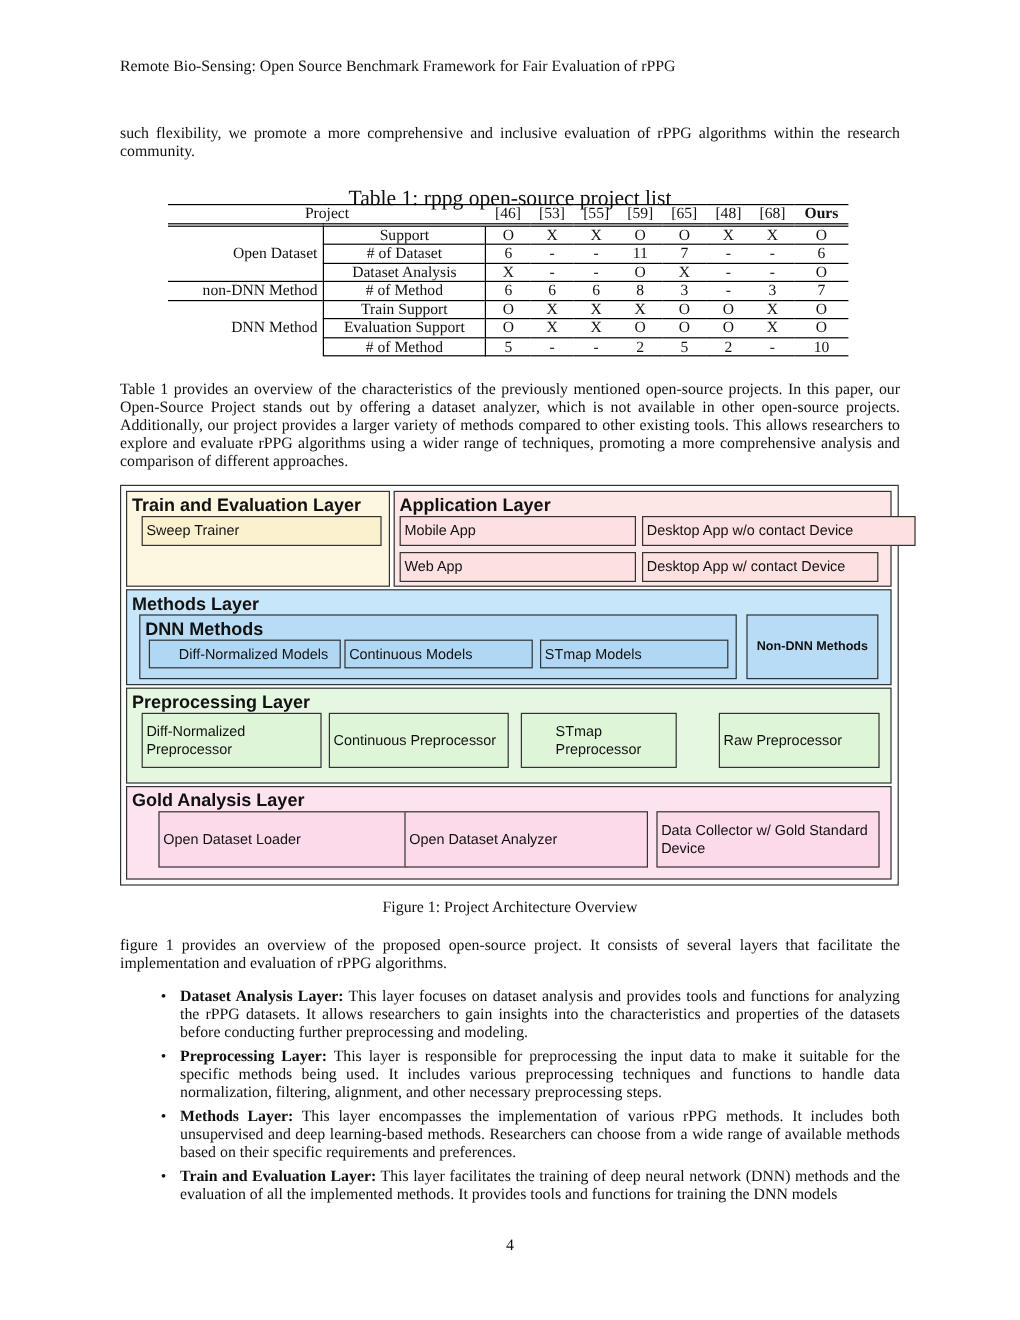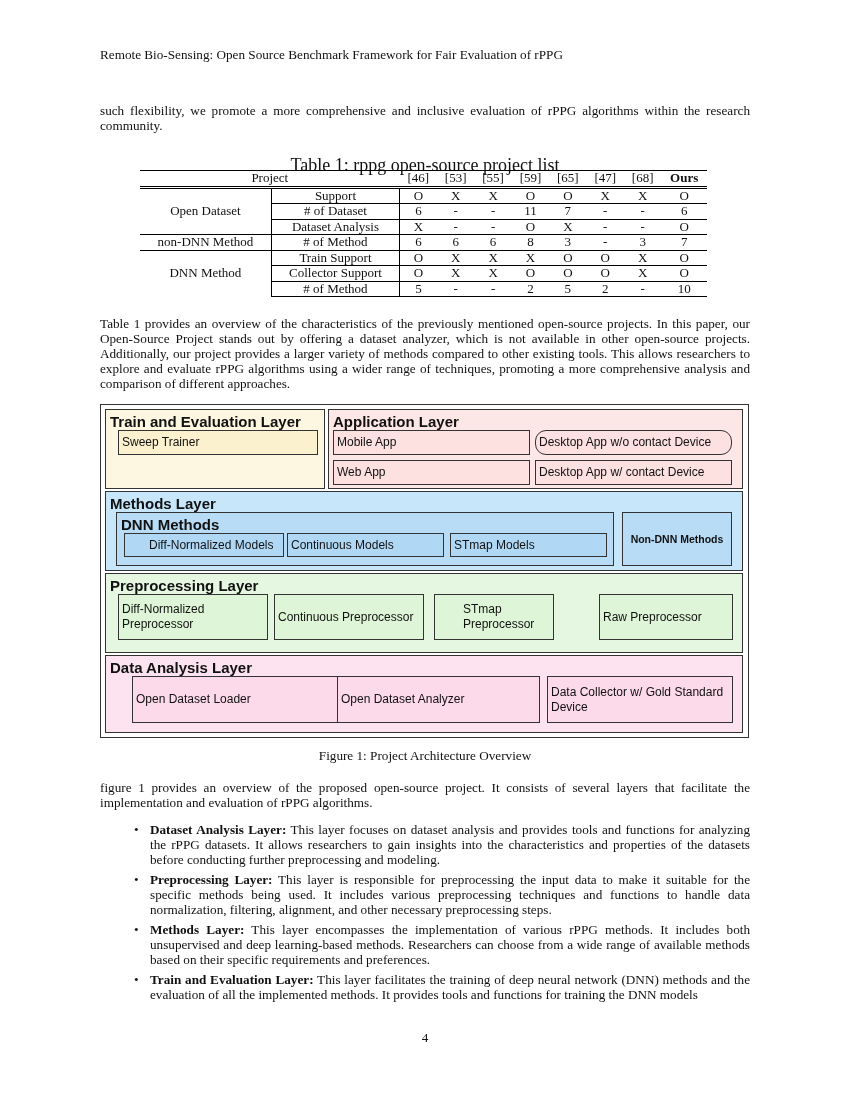--- a/index.html
+++ b/index.html
@@ -11,21 +11,21 @@
   .p1 { top: 103px; }
   .table-caption { position: absolute; left: 100px; width: 650px; top: 155px; text-align: center; font-size: 18px; }
   table.tbl { position: absolute; left: 140px; top: 170px; width: 567px; border-collapse: collapse;
               font-size: 13px; line-height: 14.5px; }
   table.tbl td, table.tbl th { padding: 0 4px; text-align: center; font-weight: normal; white-space: nowrap; }
   table.tbl thead tr th { border-top: 1px solid #000; border-bottom: 3px double #000; }
   table.tbl th.ours { font-weight: bold; }
   table.tbl tr.sep td.sub, table.tbl tr.sep td.v { border-top: 1px solid #000; }
   table.tbl tr.grp td { border-top: 1px solid #000; }
   table.tbl tbody tr:last-child td { border-bottom: 1px solid #000; }
-  table.tbl td.cat { border-right: 1px solid #000; }
+  table.tbl td.cat { border-right: 1px solid #000; text-align: right; }
   table.tbl td.sub { border-right: 1px solid #000; }
   .p2 { top: 316px; }
 
   
   .figure { position: absolute; left: 100px; top: 404px; width: 649px; height: 334px;
             border: 1.5px solid #333; box-sizing: border-box; background: #fff;
             font-family: "Liberation Sans", sans-serif; }
   .layer { position: absolute; box-sizing: border-box; border: 1.5px solid #333; }
   .layer-title { position: absolute; left: 4px; top: 3px; font-size: 15px; font-weight: bold; color: #111; }
   .box { position: absolute; box-sizing: border-box; border: 1.5px solid #333; font-size: 12px;
@@ -65,21 +65,21 @@
 
 <table class="tbl">
   <thead>
     <tr>
       <th colspan="2">Project</th>
       <th>[46]</th>
       <th>[53]</th>
       <th>[55]</th>
       <th>[59]</th>
       <th>[65]</th>
-      <th>[47]</th>
+      <th>[48]</th>
       <th>[68]</th>
       <th class="ours">Ours</th>
     </tr>
   </thead>
   <tbody>
 
     <tr>
       <td rowspan="3" class="cat">Open Dataset</td>
       <td class="sub">Support</td>
       <td>O</td>
@@ -133,21 +133,21 @@
       <td>O</td>
       <td>X</td>
       <td>X</td>
       <td>X</td>
       <td>O</td>
       <td>O</td>
       <td>X</td>
       <td>O</td>
     </tr>
     <tr class="sep">
-      <td class="sub">Collector Support</td>
+      <td class="sub">Evaluation Support</td>
       <td class="v">O</td>
       <td class="v">X</td>
       <td class="v">X</td>
       <td class="v">O</td>
       <td class="v">O</td>
       <td class="v">O</td>
       <td class="v">X</td>
       <td class="v">O</td>
     </tr>
     <tr class="sep">
@@ -169,46 +169,46 @@
 <div class="figure">
 
   <div class="layer train">
     <div class="layer-title">Train and Evaluation Layer</div>
     <div class="box" style="left:12px;top:20px;width:200px;height:25px;">Sweep Trainer</div>
   </div>
 
   <div class="layer app">
     <div class="layer-title">Application Layer</div>
     <div class="box" style="left:4px;top:20px;width:197px;height:25px;">Mobile App</div>
-    <div class="box" style="left:206px;top:20px;width:197px;height:25px;border-radius:11px;">Desktop App w/o contact Device</div>
+    <div class="box" style="left:206px;top:20px;width:228px;height:25px;">Desktop App w/o contact Device</div>
     <div class="box" style="left:4px;top:50px;width:197px;height:25px;">Web App</div>
     <div class="box" style="left:206px;top:50px;width:197px;height:25px;">Desktop App w/ contact Device</div>
   </div>
 
   <div class="layer methods">
     <div class="layer-title">Methods Layer</div>
     <div class="dnn">
       <div class="layer-title">DNN Methods</div>
       <div class="box" style="left:7px;top:20px;width:160px;height:24px;padding-left:24px;">Diff-Normalized Models</div>
       <div class="box" style="left:170px;top:20px;width:157px;height:24px;">Continuous Models</div>
       <div class="box" style="left:333px;top:20px;width:157px;height:24px;">STmap Models</div>
     </div>
     <div class="box nondnn" style="left:516px;top:20px;width:110px;height:54px;">Non-DNN Methods</div>
   </div>
 
   <div class="layer prep">
     <div class="layer-title">Preprocessing Layer</div>
     <div class="box" style="left:12px;top:20px;width:150px;height:46px;">Diff-Normalized Preprocessor</div>
     <div class="box" style="left:168px;top:20px;width:150px;height:46px;">Continuous Preprocessor</div>
-    <div class="box" style="left:328px;top:20px;width:120px;height:46px;padding-left:28px;">STmap Preprocessor</div>
+    <div class="box" style="left:328px;top:20px;width:130px;height:46px;padding-left:28px;">STmap Preprocessor</div>
     <div class="box" style="left:493px;top:20px;width:134px;height:46px;">Raw Preprocessor</div>
   </div>
 
   <div class="layer data">
-    <div class="layer-title">Data Analysis Layer</div>
+    <div class="layer-title">Gold Analysis Layer</div>
     <div class="box" style="left:12px;top:20px;width:208px;height:47px;margin-left:14px;">Open Dataset Loader</div>
     <div class="box" style="left:231px;top:20px;width:203px;height:47px;">Open Dataset Analyzer</div>
     <div class="box" style="left:441px;top:20px;width:186px;height:47px;">Data Collector w/ Gold Standard Device</div>
   </div>
 </div>
 
 <div class="fig-caption">Figure 1: Project Architecture Overview</div>
 
 <div class="para p3">figure 1 provides an overview of the proposed open-source project. It consists of several layers that facilitate the implementation and evaluation of rPPG algorithms.</div>
 

